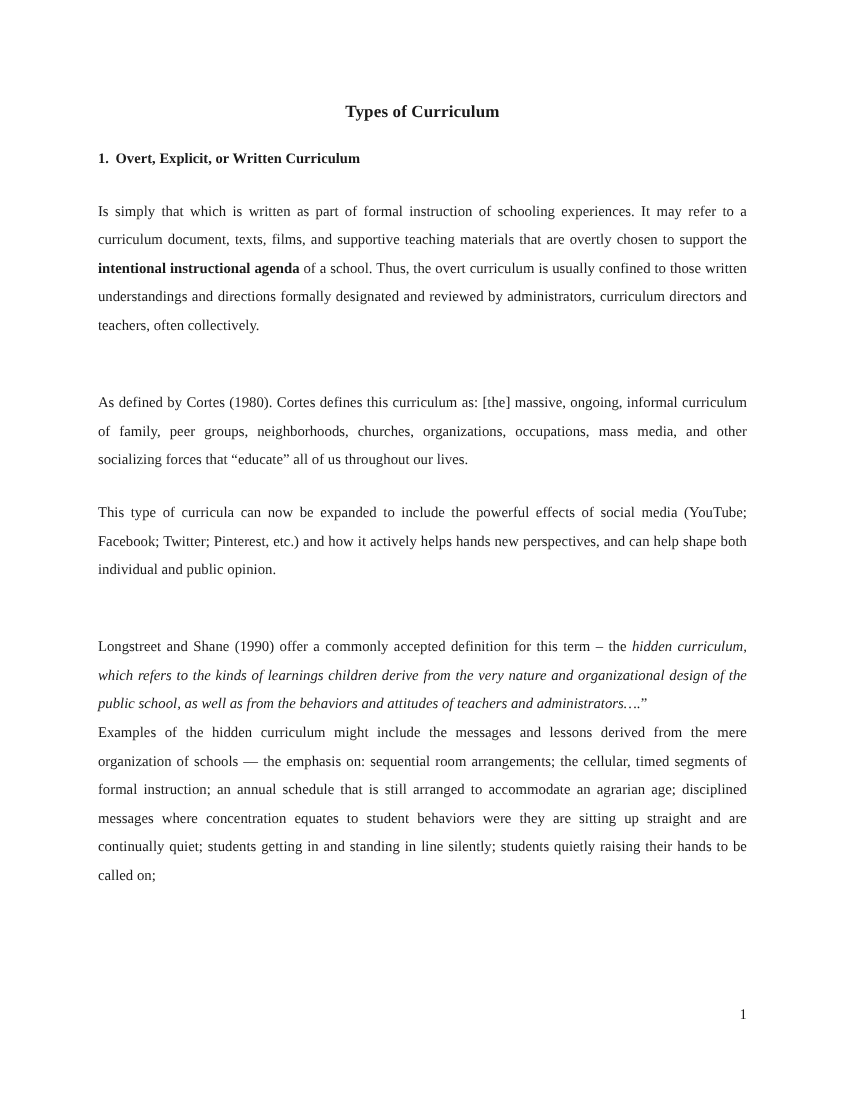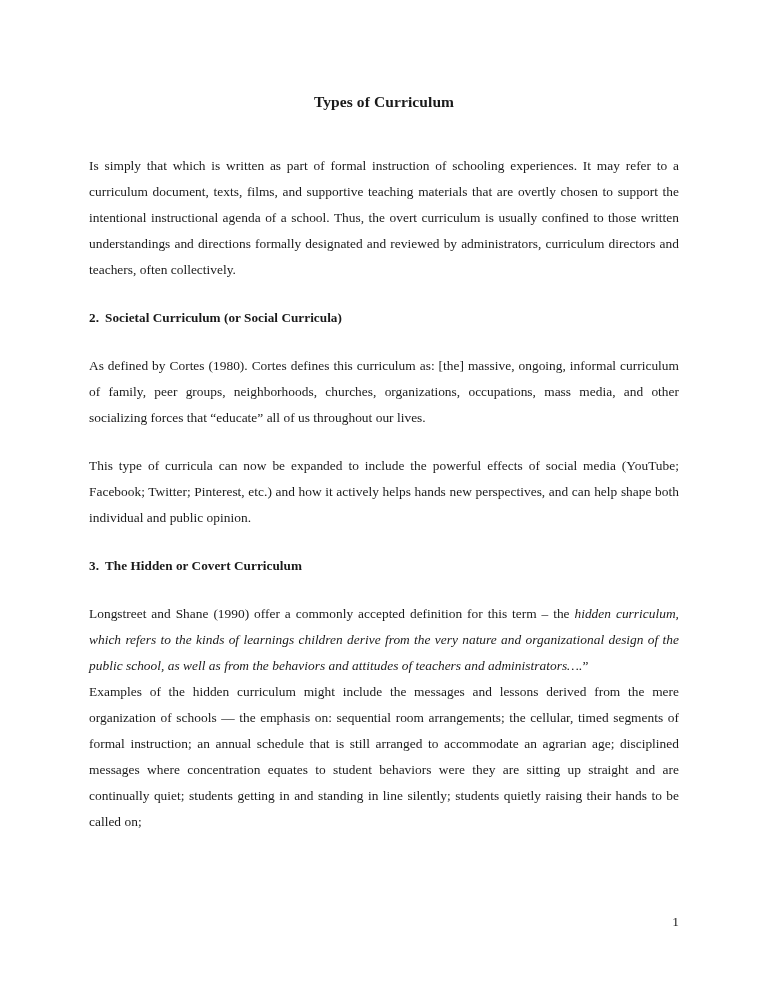--- a/index.html
+++ b/index.html
@@ -56,21 +56,21 @@
   p.body-par {
     font-size: 13.4px;
     line-height: 26px;
     margin: 0;
     text-align: justify;
     text-justify: inter-word;
     letter-spacing: 0.02px;
   }
   .gap-md { height: 22px; }
   .gap-title { height: 16px; }
-  b.inline-bold { font-weight: normal; }
+  b.inline-bold { font-weight: bold; }
   i.inline-ital { font-style: italic; }
   .page-number {
     position: absolute;
     left: 0;
     top: 912px;
     width: 679px;
     text-align: right;
     font-size: 13.4px;
     line-height: 20px;
   }
@@ -78,32 +78,31 @@
 </style>
 </head>
 <body>
 
 <div class="page">
   <div class="content">
 
     <div class="doc-title">Types of Curriculum</div>
     <div class="gap-title"></div>
 
+    <div class="section-heading"><span class="num">1.</span><span>Overt, Explicit, or Written Curriculum</span></div>
     <div class="gap-md"></div>
     <p class="body-par"><span>Is simply that which is written as part of formal instruction of schooling experiences. It may refer to a curriculum document, texts, films, and supportive teaching materials that are overtly chosen to support the </span><b class="inline-bold">intentional instructional agenda</b><span> of a school. Thus, the overt curriculum is usually confined to those written understandings and directions formally designated and reviewed by administrators, curriculum directors and teachers, often collectively.</span></p>
     <div class="gap-md"></div>
 
-    <div class="section-heading"><span class="num">2.</span><span>Societal Curriculum (or Social Curricula)</span></div>
     <div class="gap-md"></div>
     <p class="body-par">As defined by Cortes (1980). Cortes defines this curriculum as: [the] massive, ongoing, informal curriculum of family, peer groups, neighborhoods, churches, organizations, occupations, mass media, and other socializing forces that “educate” all of us throughout our lives.</p>
     <div class="gap-md"></div>
     <p class="body-par">This type of curricula can now be expanded to include the powerful effects of social media (YouTube; Facebook; Twitter; Pinterest, etc.) and how it actively helps hands new perspectives, and can help shape both individual and public opinion.</p>
     <div class="gap-md"></div>
 
-    <div class="section-heading"><span class="num">3.</span><span>The Hidden or Covert Curriculum</span></div>
     <div class="gap-md"></div>
     <p class="body-par"><span>Longstreet and Shane (1990) offer a commonly accepted definition for this term – the </span><i class="inline-ital">hidden curriculum, which refers to the kinds of learnings children derive from the very nature and organizational design of the public school, as well as from the behaviors and attitudes of teachers and administrators….</i><span>”</span></p>
     <p class="body-par">Examples of the hidden curriculum might include the messages and lessons derived from the mere organization of schools — the emphasis on: sequential room arrangements; the cellular, timed segments of formal instruction; an annual schedule that is still arranged to accommodate an agrarian age; disciplined messages where concentration equates to student behaviors were they are sitting up straight and are continually quiet; students getting in and standing in line silently; students quietly raising their hands to be called on;</p>
 
   </div>
 
   <div class="page-number">1</div>
 </div>
 
 </body></html>

